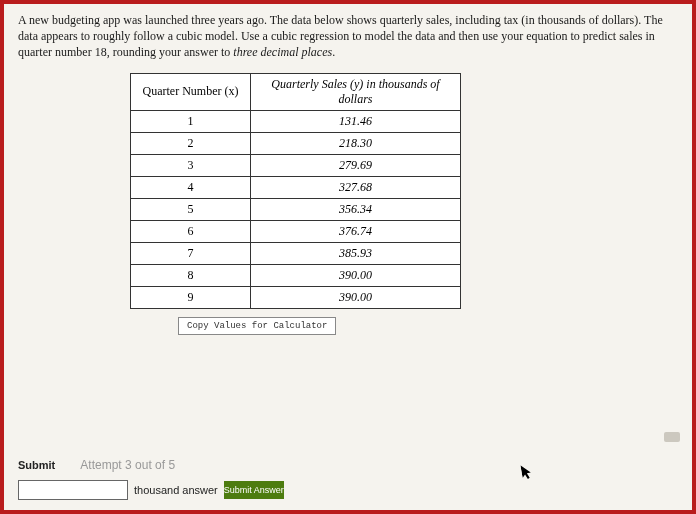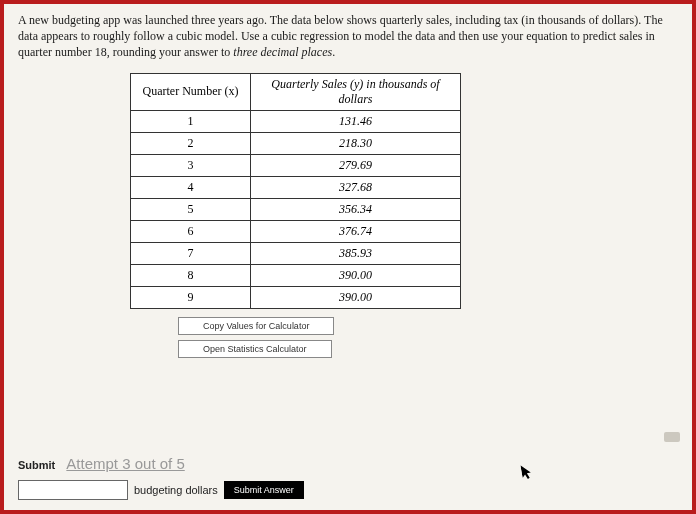--- a/index.html
+++ b/index.html
@@ -45,59 +45,59 @@
     .col-y { width: 210px; font-style: italic; }
     .button-stack {
       margin-left: 160px;
       margin-top: 8px;
     }
     .util-btn {
       display: block;
       font-size: 9px;
       background: #fff;
       border: 1px solid #888;
-      padding: 3px 24px;
+      padding: 3px 8px;
       margin-bottom: 5px;
       cursor: pointer;
-      font-family: Liberation Sans, sans-serif;
+      font-family: Liberation Mono, monospace;
       color: #333;
     }
     .answer-row {
       position: absolute;
       bottom: 38px;
       left: 14px;
       font-size: 11px;
       font-family: Arial, sans-serif;
     }
     .answer-label { font-weight: bold; color: #222; }
-    .attempt-text { color: #999; font-size: 15px; margin-left: 8px; text-decoration: underline; }
+    .attempt-text { color: #999; font-size: 12px; margin-left: 22px; }
     .input-row {
       position: absolute;
       bottom: 10px;
       left: 14px;
       display: flex;
       align-items: center;
       gap: 6px;
       font-family: Arial, sans-serif;
     }
     .answer-input {
       width: 110px;
       height: 20px;
       border: 1px solid #666;
       background: #fff;
       font-size: 11px;
       padding: 0 4px;
     }
     .unit-text { font-size: 11px; color: #222; }
     .submit-btn {
-      background: #000000;
+      background: #4d7c0f;
       color: #fff;
       border: none;
       font-size: 9px;
-      padding: 4px 10px;
+      padding: 4px 0;
       cursor: pointer;
     }
     .cursor-ptr {
       position: absolute;
       right: 158px;
       bottom: 26px;
       font-size: 14px;
       transform: rotate(-10deg);
     }
     .badge {
@@ -165,31 +165,30 @@
           <tr>
             <td class="col-x">9</td>
             <td class="col-y">390.00</td>
           </tr>
         </tbody>
     </table>
   </div>
 
   <div class="button-stack">
     <button class="util-btn">Copy Values for Calculator</button>
-    <button class="util-btn">Open Statistics Calculator</button>
   </div>
 
   <div class="answer-row">
     <span class="answer-label">Submit</span>
     <span class="attempt-text">Attempt 3 out of 5</span>
   </div>
 
   <div class="input-row">
     <input class="answer-input" type="text" value="" style="">
-    <span class="unit-text">budgeting dollars</span>
+    <span class="unit-text">thousand answer</span>
     <button class="submit-btn">Submit Answer</button>
   </div>
 
   <div class="cursor-ptr">
     <svg width="12" height="16" viewBox="0 0 12 16">
         <path d="M0 0 L0 13 L3 10 L5 15 L7 14 L5 9 L9 9 Z" fill="#000"></path>
       </svg>
   </div>
 
   <div class="badge"></div>

